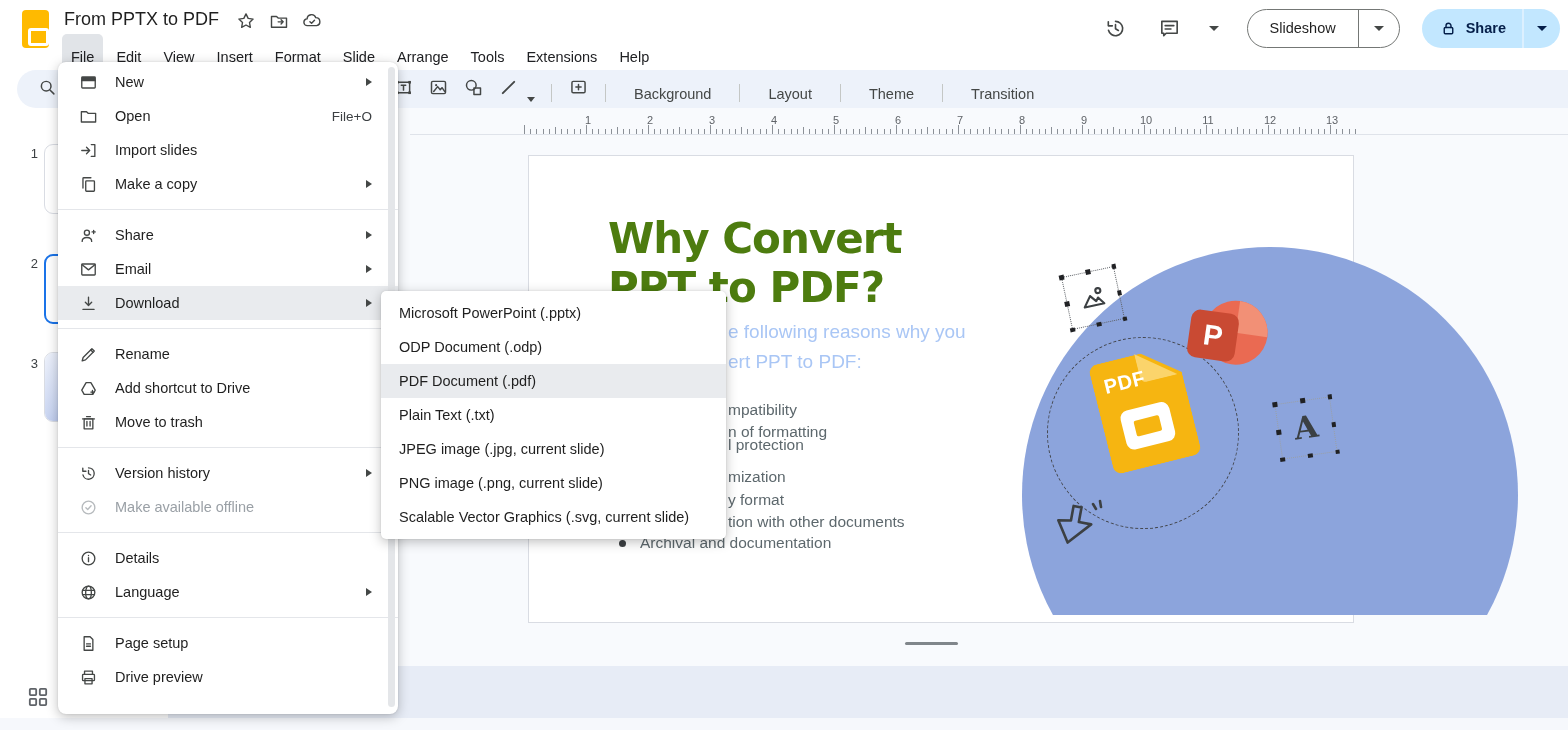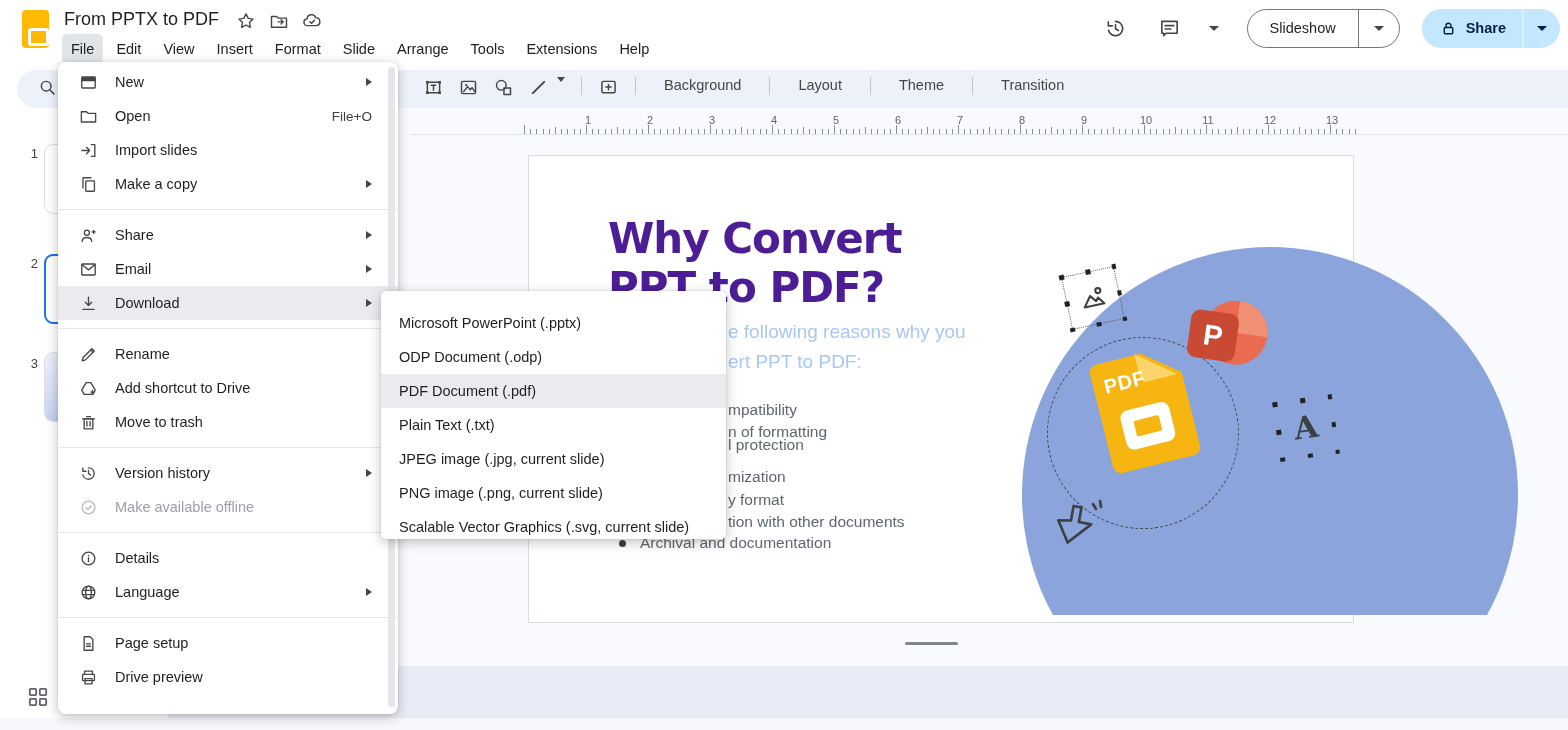--- a/index.html
+++ b/index.html
@@ -7,21 +7,21 @@
   #app{position:relative;width:1568px;height:730px;background:#fff}
 
   
   .header{position:absolute;left:0;top:0;width:1568px;height:62px;background:#fff;z-index:20}
   .logo{position:absolute;left:22px;top:10px;width:27px;height:38px;background:#ffba00;border-radius:4px}
   .logo:after{content:"";position:absolute;left:6px;top:18px;width:15px;height:12px;border:3px solid #fff;border-radius:3px}
   .doc-title{position:absolute;left:64px;top:9px;font-size:18px;color:#1f1f1f}
   .title-icons{position:absolute;left:236px;top:11px;display:flex;gap:13px}
   .title-icons svg{width:20px;height:20px}
   .menubar{position:absolute;left:62px;top:34px;display:flex;gap:4px;font-size:14.5px;color:#202124}
-  .menubar .mb{padding:7px 9px;border-radius:5px;cursor:default}
+  .menubar .mb{padding:15px 9px;border-radius:5px;cursor:default}
   .menubar .mb.active{background:#e1e4e8}
   .hdr-right{position:absolute;right:8px;top:8px;display:flex;align-items:center;gap:14px}
   .hicon{width:40px;height:40px;display:flex;align-items:center;justify-content:center}
   .hicon svg{width:23px;height:23px}
   .cam-wrap{display:flex;align-items:center;gap:5px}
   .caret{width:0;height:0;border-left:5px solid transparent;border-right:5px solid transparent;border-top:5.5px solid #444746}
   .btn-slideshow{display:flex;align-items:stretch;height:39px;border:1px solid #747775;border-radius:20px;overflow:hidden;background:#fff;margin-left:14px}
   .btn-slideshow .lbl{display:flex;align-items:center;padding:0 22px;font-size:14.5px;color:#1f1f1f}
   .btn-slideshow .sep{width:1px;background:#747775}
   .btn-slideshow .dd{display:flex;align-items:center;justify-content:center;width:40px}
@@ -29,21 +29,21 @@
   .btn-share .main{display:flex;align-items:center;gap:9px;padding:0 16px 0 18px;font-size:14.5px;font-weight:bold;color:#041e49}
   .btn-share .main svg{width:17px;height:17px}
   .btn-share .sep{width:2px;background:#dcf0ff}
   .btn-share .dd{display:flex;align-items:center;justify-content:center;width:36px}
   .btn-share .caret{border-top-color:#041e49}
 
   
   .toolbar{position:absolute;left:17px;top:70px;width:1551px;height:38px;background:#edf2fa;border-radius:20px 0 0 20px;z-index:10;display:flex;align-items:center}
   .toolbar .search{margin-left:20px}
   .toolbar svg{width:21px;height:21px}
-  .tb-icons{position:absolute;left:406px;display:flex;align-items:flex-start;gap:14px}
+  .tb-icons{position:absolute;left:376px;display:flex;align-items:flex-end;gap:14px}
   .tb-sep{width:1px;height:18px;background:#c4c7c5;margin:0 2px}
   .tb-txt{font-size:14.5px;color:#444746;padding:0 12px}
   .tb-caret{width:0;height:0;border-left:4.5px solid transparent;border-right:4.5px solid transparent;border-top:5px solid #444746;margin-left:-6px}
 
   
   .canvas{position:absolute;left:0;top:108px;width:1568px;height:622px;background:#f8fafd;z-index:1}
   .filmstrip{position:absolute;left:0;top:0;width:168px;height:622px;background:#fff}
   .snum{position:absolute;left:20px;width:18px;text-align:right;font-size:13px;color:#3c4043}
   .thumb{position:absolute;left:44px;width:116px;height:70px;background:#fff;border:1.5px solid #d9dce3;border-radius:9px;overflow:hidden}
   .thumb.sel{border:2.5px solid #1a73e8}
@@ -53,21 +53,21 @@
   
   .ruler-line{position:absolute;left:410px;top:26px;width:1158px;height:1px;background:#dfe3ea}
   .ruler{position:absolute;left:524px;top:8px;width:840px;height:18px}
   .tick{position:absolute;bottom:0;width:1px;height:5px;background:#8b9097}
   .tick.med{height:7px}
   .tick.major{height:9px}
   .rnum{position:absolute;bottom:8px;transform:translateX(-50%);font-size:11px;color:#5f6368}
 
   
   .slide{position:absolute;left:528px;top:47px;width:826px;height:468px;background:#fff;border:1px solid #d9dce3}
-  .slide-title{position:absolute;left:608px;top:106px;font-family:"DejaVu Sans",sans-serif;font-weight:700;font-size:42px;line-height:49px;letter-spacing:-1px;color:#4c1d95}
+  .slide-title{position:absolute;left:608px;top:106px;font-family:"DejaVu Sans",sans-serif;font-weight:700;font-size:42px;line-height:49px;letter-spacing:-1px;color:#4d7c0f}
   .subtitle{position:absolute;left:728px;font-size:19px;color:#a9c6f5}
   .bfrag{position:absolute;left:728px;font-size:15.5px;color:#5d686d}
   .bullet-full{position:absolute;left:619px;top:426px;font-size:15.5px;color:#5d686d;display:flex;align-items:center;gap:14px}
   .bullet-full .dot{width:7px;height:7px;border-radius:50%;background:#3c4043;flex:none}
 
   
   .circle-clip{position:absolute;left:1022px;top:139px;width:496px;height:368px;overflow:hidden}
   .big-circle{position:absolute;left:0;top:0;width:496px;height:496px;border-radius:50%;background:#8ca4dc}
   .dash-circle{position:absolute;left:1047px;top:229px;width:192px;height:192px;border:1.5px dashed #44474e;border-radius:50%}
   .hd{position:absolute;width:4.5px;height:4.5px;background:#202124}
@@ -97,21 +97,21 @@
   .mi{display:flex;align-items:center;height:34px;padding:0 14px 0 21px;gap:17px;font-size:14.5px;color:#1f1f1f}
   .mi svg{width:19px;height:19px;flex:none}
   .mi .lab{flex:1;white-space:nowrap}
   .mi .sc{font-size:13.5px;color:#3c4043;margin-right:12px}
   .mi .subarr{width:0;height:0;border-left:6px solid #444746;border-top:4.5px solid transparent;border-bottom:4.5px solid transparent;margin-right:12px}
   .mi.hl{background:#e9ebee}
   .mi.dis{color:#9aa0a6}
   .mi.dis svg{stroke:#b6babd !important}
   .mdiv{border:none;border-top:1px solid #e4e6ea;margin:8px 0}
   .mscroll{position:absolute;right:3px;top:5px;width:7px;height:640px;background:#e4e6e9;border-radius:4px}
-  .submenu{position:absolute;left:381px;top:291px;width:345px;height:248px;background:#fff;border-radius:5px;box-shadow:0 3px 12px rgba(0,0,0,.25),0 0 2px rgba(0,0,0,.12);z-index:62;padding:15px 0}
+  .submenu{position:absolute;left:381px;top:291px;width:345px;height:248px;background:#fff;border-radius:5px;box-shadow:0 3px 12px rgba(0,0,0,.25),0 0 2px rgba(0,0,0,.12);z-index:62;padding:5px 0}
   .smi{display:flex;align-items:center;height:34px;padding:0 18px;font-size:14.5px;color:#1f1f1f;white-space:nowrap}
   .smi.hl{background:#e9ebee}
 
   .icn{stroke:#444746;fill:none;stroke-width:1.7;stroke-linecap:round;stroke-linejoin:round}
 </style>
 </head>
 <body>
 
 <div id="app">
 

